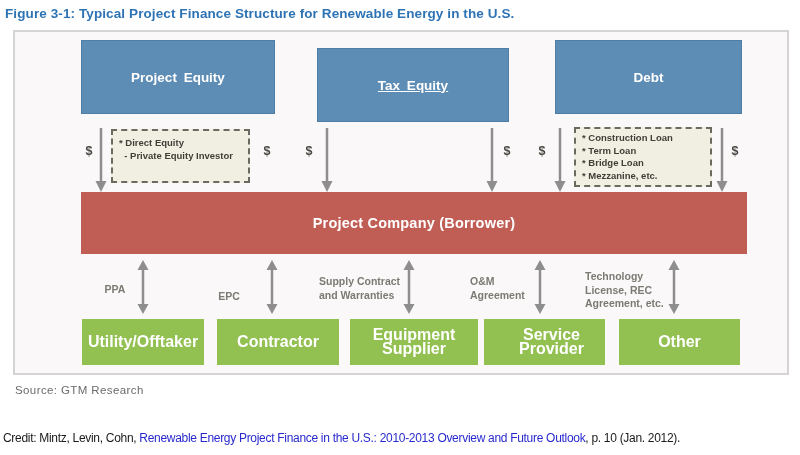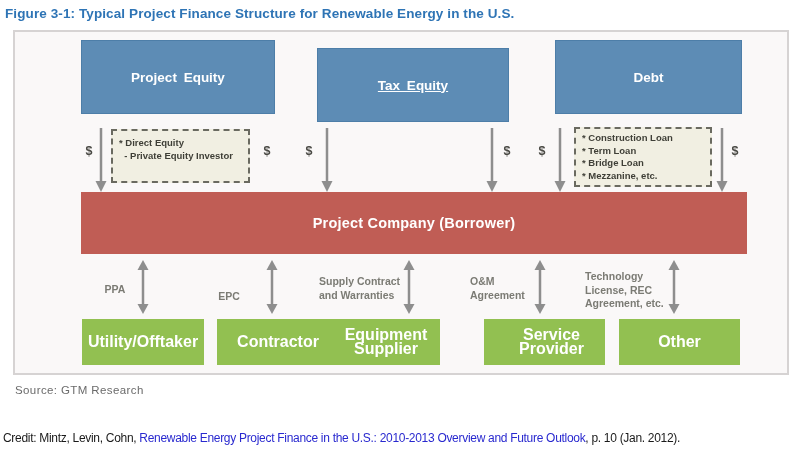--- a/index.html
+++ b/index.html
@@ -70,21 +70,21 @@
 
   .greenbox {
     top: 287px; height: 46px;
     background: #92c051;
     color: #ffffff; font-weight: bold; font-size: 16px;
     display: flex; align-items: center; justify-content: center;
     text-align: center; line-height: 14px;
   }
   #greenbox-0 { left: 67px;  width: 122px; }
   #greenbox-1 { left: 202px; width: 122px; }
-  #greenbox-2 { left: 317px; width: 108px; }
+  #greenbox-2 { left: 335px; width: 128px; }
   #greenbox-3 { left: 469px; width: 121px; padding-left: 14px; }
   #greenbox-4 { left: 604px; width: 121px; }
 
   .source-note {
     left: 15px; top: 384px;
     font-size: 11.5px; color: #6b6b6b; letter-spacing: 0.4px;
   }
 
   .credit {
     left: 3px; top: 431px; width: 795px;

